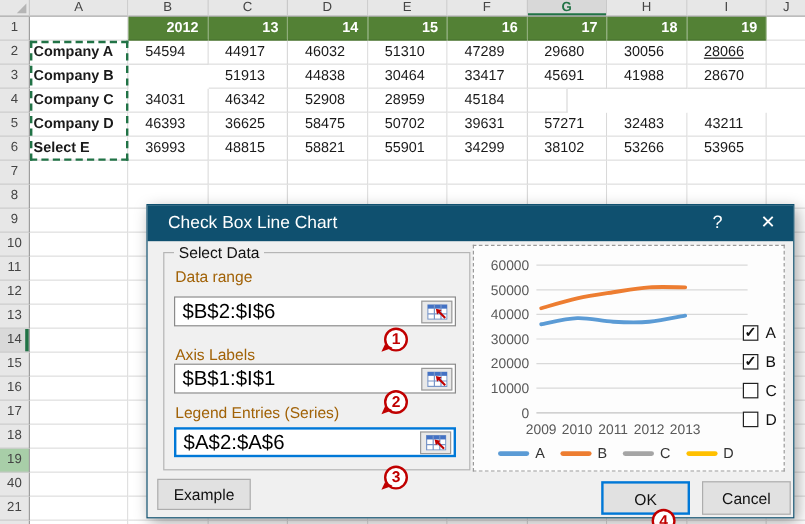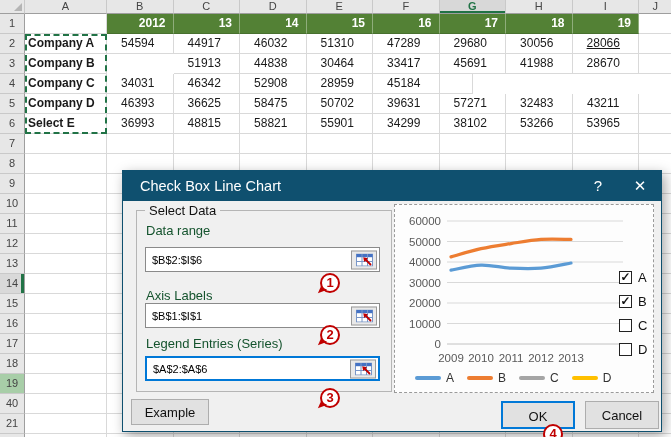--- a/index.html
+++ b/index.html
@@ -37,25 +37,25 @@
           background:#F0F0F0;border:1px solid #0F506F;box-shadow:3px 4px 12px rgba(0,0,0,.35);}
   .titlebar{position:absolute;left:0;top:0;right:0;height:30px;background:#0F506F;color:#fff;
           display:flex;align-items:center;}
   .dlg-title{flex:1;padding-left:17px;font-size:14.5px;}
   .tb-btn{width:42px;text-align:center;font-size:15px;line-height:30px;cursor:default;}
   .dlg-body{position:absolute;left:0;top:30px;right:0;bottom:0;}
 
   .groupbox{position:absolute;left:13px;top:9px;width:256px;height:182px;box-sizing:border-box;
           border:1px solid #B5B5B5;}
   .group-label{position:absolute;top:-8px;left:8px;background:#F0F0F0;padding:0 4px;font-size:13px;color:#111;}
-  .fld-label{position:absolute;left:9px;font-size:13px;color:#14532d;}
+  .fld-label{position:absolute;left:9px;font-size:13px;color:#a16207;}
   .refinput{position:absolute;left:8px;width:235px;height:25px;box-sizing:border-box;background:#fff;
           border:1px solid #8A8A8A;}
   .refinput.focused{border:2px solid #0078D7;}
-  .ref-text{position:absolute;left:6px;top:50%;transform:translateY(-50%);font-size:11px;color:#000;}
+  .ref-text{position:absolute;left:6px;top:50%;transform:translateY(-50%);font-size:17px;color:#000;}
   .ref-btn{position:absolute;right:2px;top:50%;transform:translateY(-50%);width:26px;height:19px;
           background:#E9E9E9;border:1px solid #9A9A9A;box-sizing:border-box;
           display:flex;align-items:center;justify-content:center;}
 
   .btn{position:absolute;box-sizing:border-box;background:#E1E1E1;border:1px solid #ADADAD;
        font-size:13px;color:#111;text-align:center;font-family:inherit;}
   .btn.primary{border:2px solid #0078D7;}
   .btn-example{left:8px;top:198px;width:78px;height:26px;line-height:23px;}
   .btn-ok{left:378px;top:200px;width:74px;height:28px;line-height:25px;}
   .btn-cancel{left:462px;top:200px;width:74px;height:28px;line-height:25px;}

